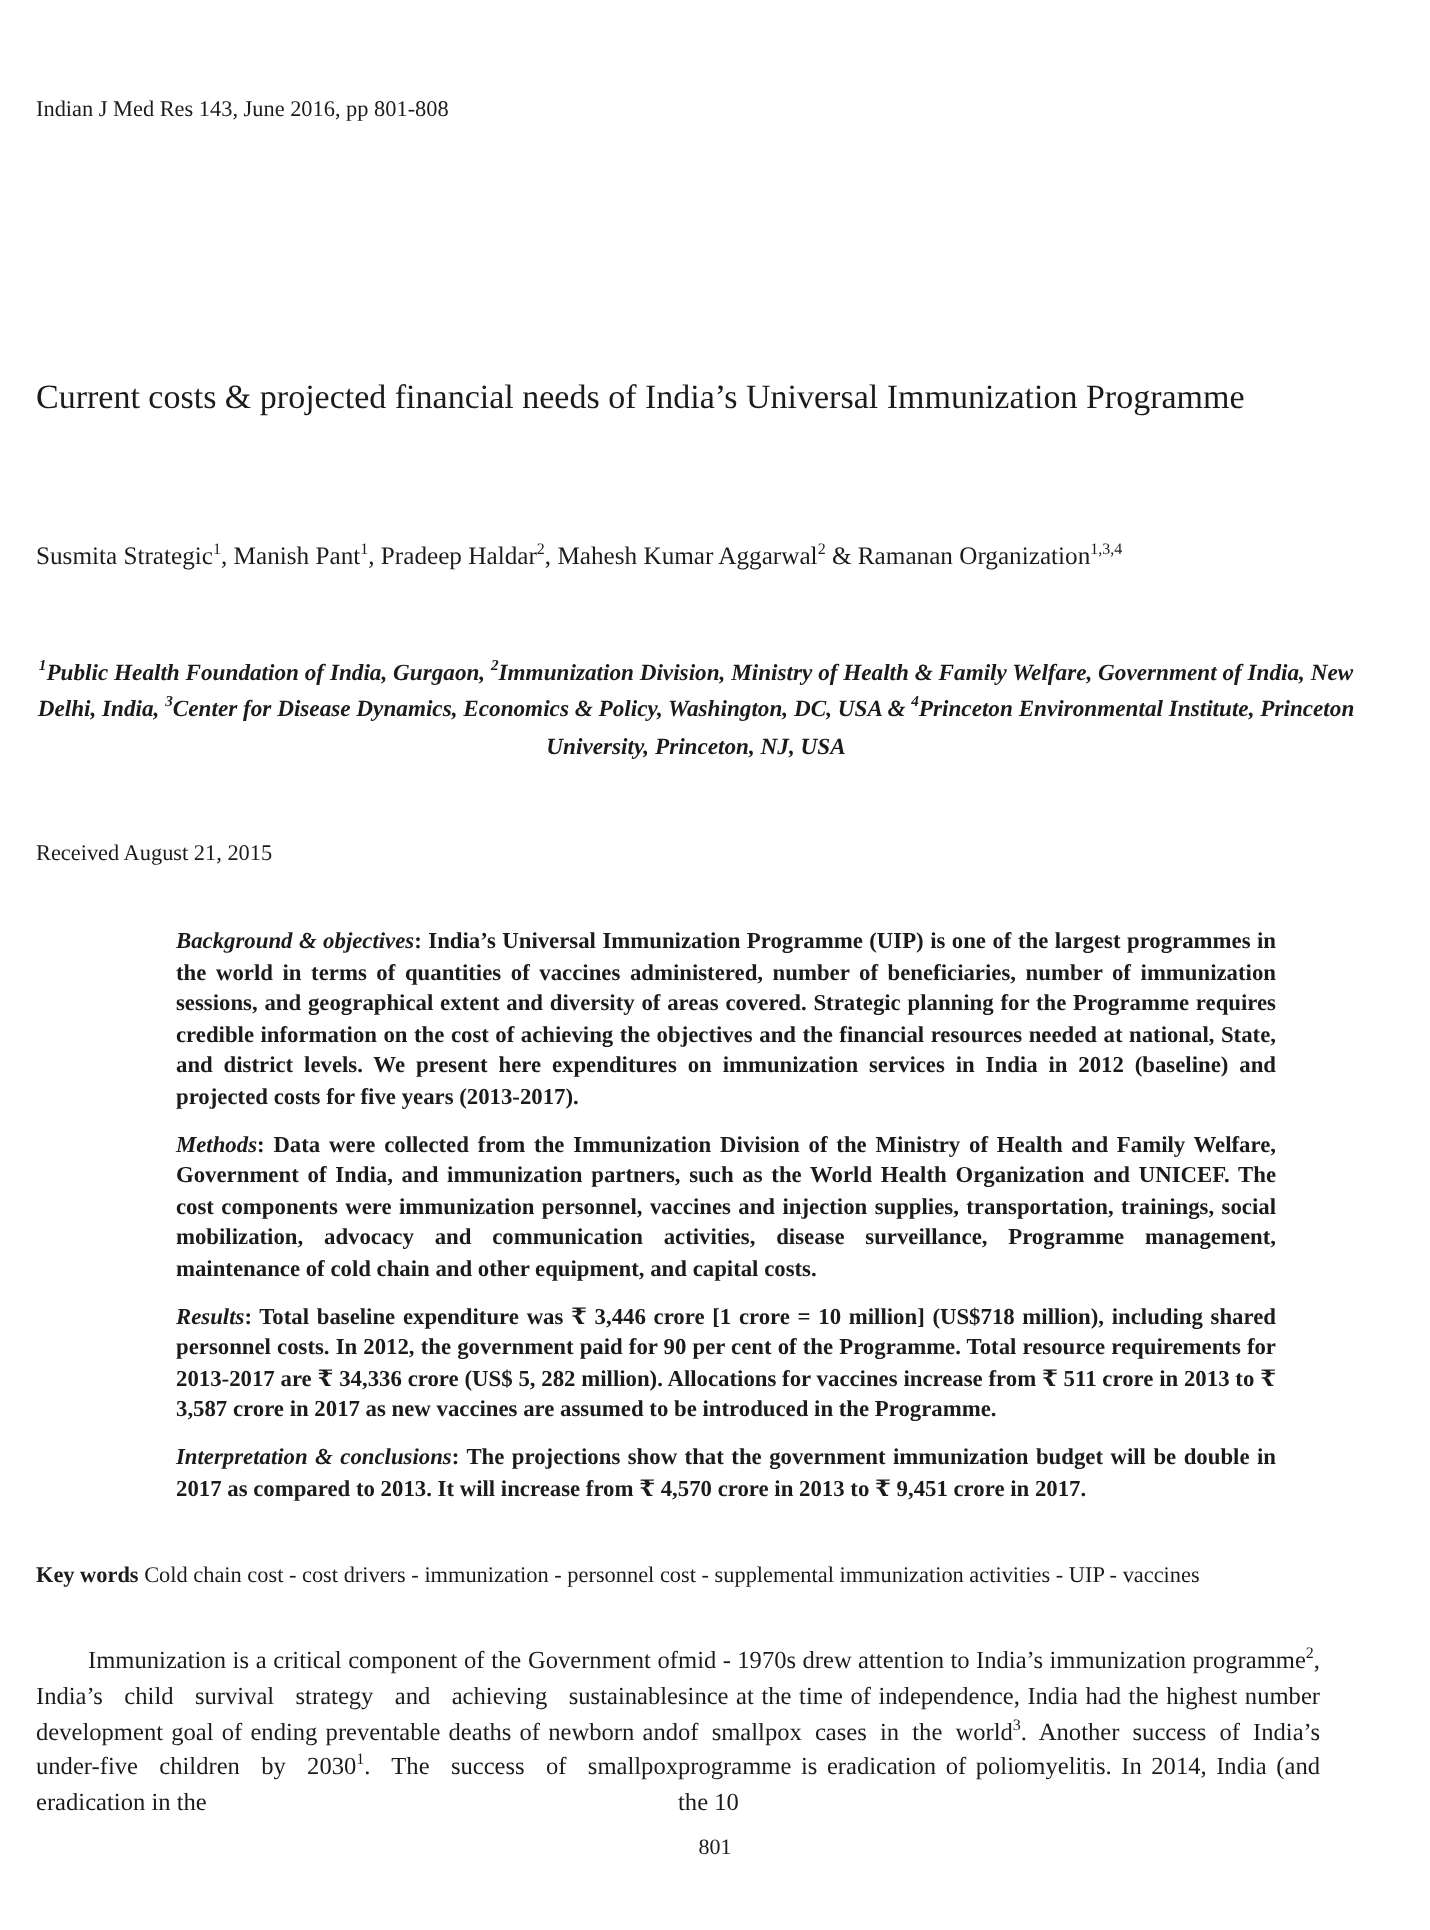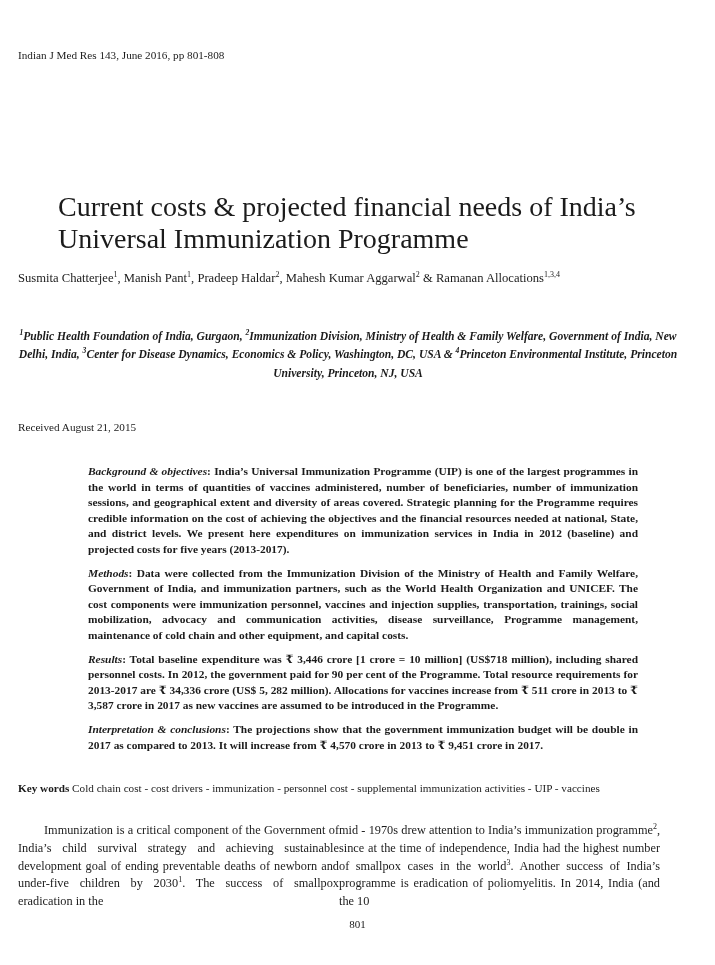--- a/index.html
+++ b/index.html
@@ -36,26 +36,25 @@
     text-align: right;
   }
   .journal-header div { white-space: nowrap; }
 
   
   .title {
     position: absolute;
     left: 18px;
     top: 172px;
     width: 640px;
-    font-size: 28px;
+    font-size: 17px;
     line-height: 32px;
     font-weight: normal;
     letter-spacing: 0.0px;
     color: #1b1b1b;
-    margin-left: 40px;
   }
 
   
   .authors {
     position: absolute;
     left: 18px;
     top: 270px;
     width: 680px;
     font-size: 12.6px;
     line-height: 17px;
@@ -173,21 +172,21 @@
 <body>
 
 <div class="page">
 
   <div class="journal-header">
     <div>Indian J Med Res 143, June 2016, pp 801-808</div>
   </div>
 
   <h1 class="title">Current costs &amp; projected financial needs of India’s Universal Immunization Programme</h1>
 
-  <div class="authors"><span>Susmita Chatterjee</span><sup>1</sup><span>, </span><span>Manish Pant</span><sup>1</sup><span>, </span><span>Pradeep Haldar</span><sup>2</sup><span>, </span><span>Mahesh Kumar Aggarwal</span><sup>2</sup><span> &amp; </span><span>Ramanan Allocations</span><sup>1,3,4</sup></div>
+  <div class="authors"><span>Susmita Strategic</span><sup>1</sup><span>, </span><span>Manish Pant</span><sup>1</sup><span>, </span><span>Pradeep Haldar</span><sup>2</sup><span>, </span><span>Mahesh Kumar Aggarwal</span><sup>2</sup><span> &amp; </span><span>Ramanan Organization</span><sup>1,3,4</sup></div>
 
   <div class="affiliations"><sup>1</sup><span>Public Health Foundation of India, Gurgaon, </span><sup>2</sup><span>Immunization Division, Ministry of Health &amp; Family Welfare, Government of India, New Delhi, India, </span><sup>3</sup><span>Center for Disease Dynamics, Economics &amp; Policy, Washington, DC, USA &amp; </span><sup>4</sup><span>Princeton Environmental Institute, Princeton University, Princeton, NJ, USA</span></div>
 
   <div class="received">Received August 21, 2015</div>
 
   <div class="abstract">
       <p><span class="lead">Background &amp; objectives</span><span>: India’s Universal Immunization Programme (UIP) is one of the largest programmes in the world in terms of quantities of vaccines administered, number of beneficiaries, number of immunization sessions, and geographical extent and diversity of areas covered. Strategic planning for the Programme requires credible information on the cost of achieving the objectives and the financial resources needed at national, State, and district levels. We present here expenditures on immunization services in India in 2012 (baseline) and projected costs for five years (2013-2017).</span></p>
       <p><span class="lead">Methods</span><span>: Data were collected from the Immunization Division of the Ministry of Health and Family Welfare, Government of India, and immunization partners, such as the World Health Organization and UNICEF. The cost components were immunization personnel, vaccines and injection supplies, transportation, trainings, social mobilization, advocacy and communication activities, disease surveillance, Programme management, maintenance of cold chain and other equipment, and capital costs.</span></p>
       <p><span class="lead">Results</span><span>: Total baseline expenditure was ₹ 3,446 crore [1 crore = 10 million] (US$718 million), including shared personnel costs. In 2012, the government paid for 90 per cent of the Programme. Total resource requirements for 2013-2017 are ₹ 34,336 crore (US$ 5, 282 million). Allocations for vaccines increase from ₹ 511 crore in 2013 to ₹ 3,587 crore in 2017 as new vaccines are assumed to be introduced in the Programme.</span></p>
       <p><span class="lead">Interpretation &amp; conclusions</span><span>: The projections show that the government immunization budget will be double in 2017 as compared to 2013. It will increase from ₹ 4,570 crore in 2013 to ₹ 9,451 crore in 2017.</span></p>

